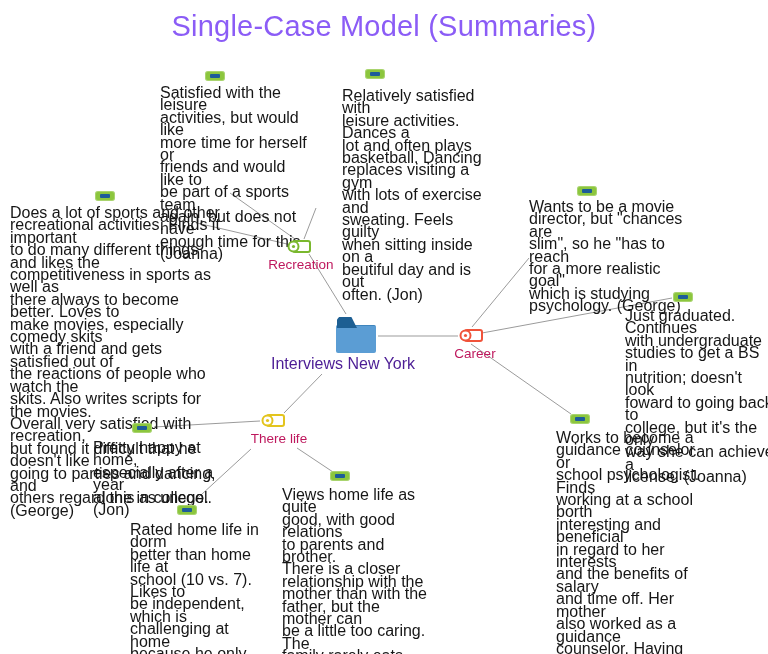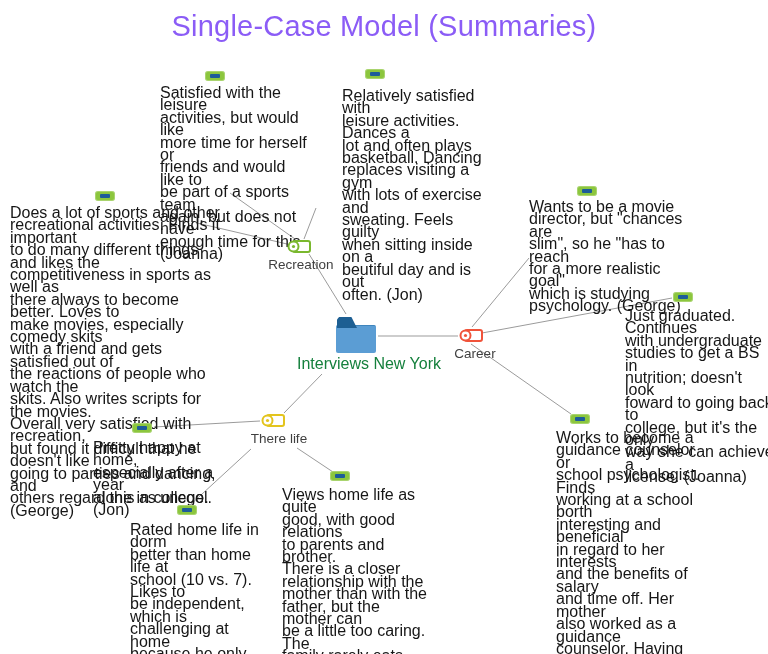--- a/index.html
+++ b/index.html
@@ -40,25 +40,25 @@
   #m-car-jon{left:570px;top:414px;}
   #m-home-jon{left:132px;top:423px;}
   #m-home-joanna{left:177px;top:505px;}
   #m-home-george{left:330px;top:471px;}
 
   .code-icon{position:absolute;width:26px;height:15px;z-index:3;}
   #c-rec{left:286px;top:239px;}
   #c-car{left:458px;top:328px;}
   #c-home{left:260px;top:413px;}
 
-  .node-label{position:absolute;font-size:13.5px;color:#404040;text-align:center;z-index:2;}
+  .node-label{position:absolute;font-size:13.5px;color:#be185d;text-align:center;z-index:2;}
   #l-rec{left:246px;top:257px;width:110px;}
   #l-car{left:420px;top:346px;width:110px;}
   #l-home{left:224px;top:431px;width:110px;}
-  .root-label{position:absolute;left:271px;top:355px;width:170px;font-size:16px;color:#15803d;text-align:right;z-index:2;}
+  .root-label{position:absolute;left:271px;top:355px;width:170px;font-size:16px;color:#4c1d95;text-align:left;z-index:2;}
 
   .folder{position:absolute;left:336px;top:317px;width:40px;height:35px;z-index:3;}
   .folder .tab{
     position:absolute;left:1px;top:0;width:20px;height:11px;background:#1d5f93;
     clip-path:polygon(0 100%,0 22%,10% 0,72% 0,100% 100%);
     border-radius:2px 0 0 0;
   }
   .folder .fbody{
     position:absolute;left:0;top:8px;width:40px;height:27px;background:#5b9dd4;
     border-radius:2px;border-top:1px solid #3f85bd;

